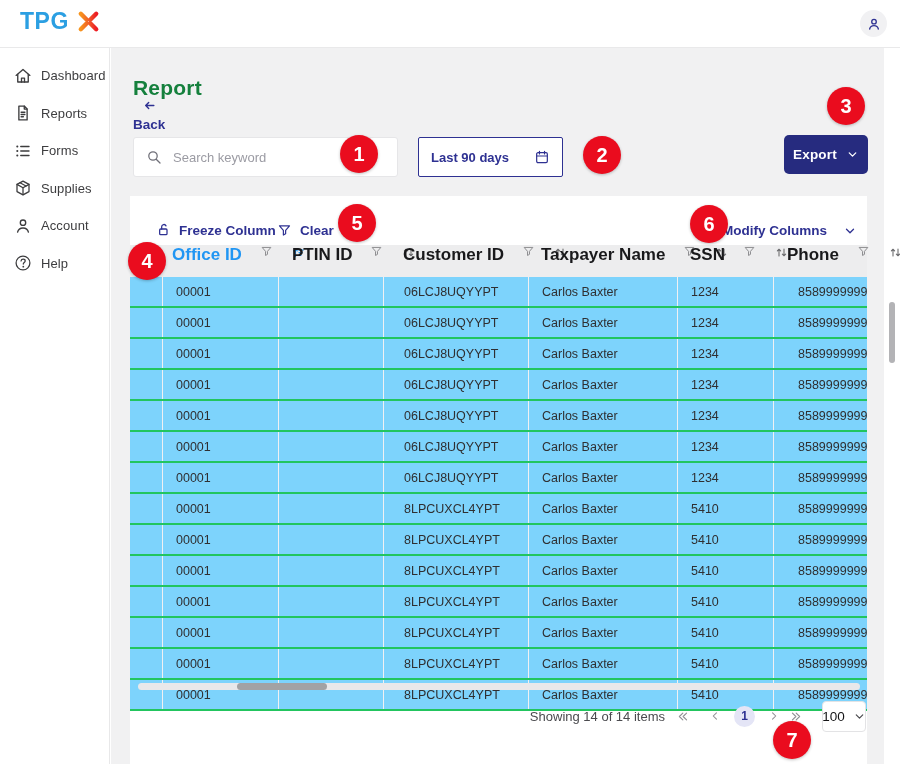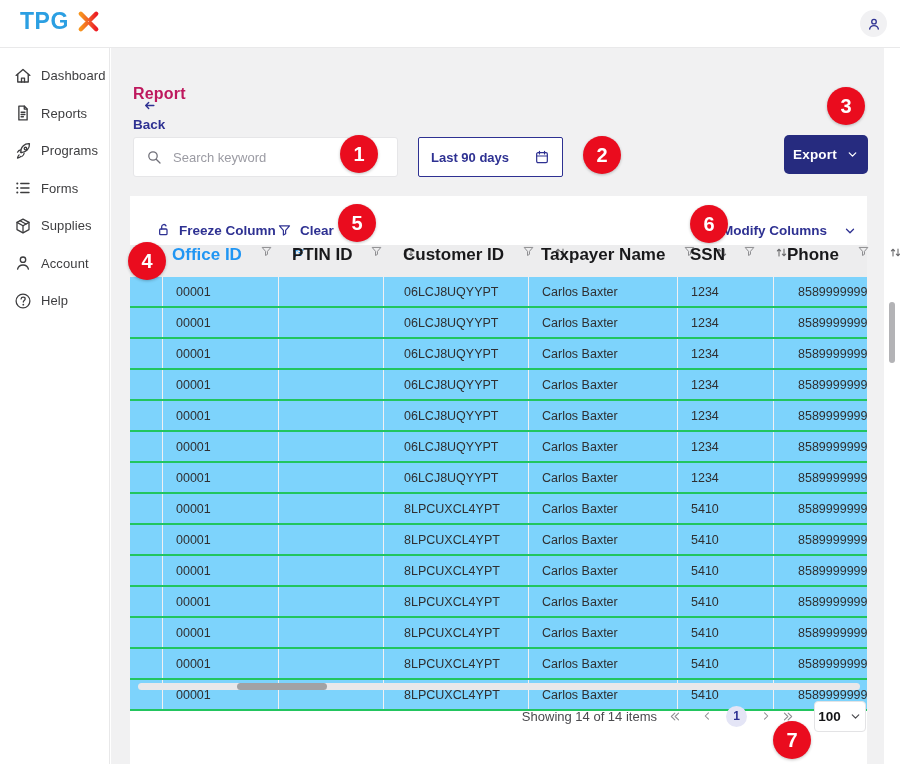--- a/index.html
+++ b/index.html
@@ -16,21 +16,21 @@
   .user-btn{position:absolute;right:13px;top:10px;width:27px;height:27px;border-radius:50%;background:#f1f1f3;display:flex;align-items:center;justify-content:center;cursor:pointer;}
   
   .sidebar{position:absolute;left:0;top:48px;width:110px;height:716px;background:#fff;border-right:1px solid #e8e8e9;z-index:5;padding-top:9px;box-sizing:border-box;}
   .side-item{height:37.5px;display:flex;align-items:center;gap:9px;padding-left:14px;cursor:pointer;}
   .side-item .lbl{font-size:13px;color:#3d3d3f;letter-spacing:.1px;}
   .side-item svg{flex:0 0 auto;}
   
   .main-bg{position:absolute;left:111px;top:48px;width:789px;height:716px;background:#f1f1f2;}
   .vscroll{position:absolute;right:0;top:48px;width:16px;height:716px;background:#fff;}
   .vscroll .thumb{position:absolute;left:5px;top:254px;width:6px;height:61px;background:#b3b3b6;border-radius:3px;}
-  .page-title{position:absolute;left:133px;top:74px;font-size:16px;font-weight:bold;color:#be185d;letter-spacing:.2px;}
+  .page-title{position:absolute;left:133px;top:62px;font-size:21px;font-weight:bold;color:#15803d;letter-spacing:.2px;}
   .back-link{position:absolute;left:133px;top:99px;display:flex;align-items:center;gap:5px;color:#2e3192;font-size:13.5px;font-weight:bold;cursor:pointer;flex-direction:column;}
   .search-box{position:absolute;left:133px;top:137px;width:265px;height:40px;background:#fff;border:1px solid #e6e6e8;border-radius:3px;box-sizing:border-box;display:flex;align-items:center;gap:9px;padding:0 12px;}
   .search-box input{border:0;outline:0;flex:1;font-size:13px;color:#333;font-family:inherit;background:transparent;}
   .search-box input::placeholder{color:#9b9ba3;}
   .date-select{position:absolute;left:418px;top:137px;width:145px;height:40px;background:#fff;border:1.5px solid #2e3192;border-radius:2px;box-sizing:border-box;display:flex;align-items:center;justify-content:space-between;padding:0 12px;color:#2e3192;font-size:13px;font-weight:bold;cursor:pointer;}
   .export-btn{position:absolute;left:784px;top:135px;width:84px;height:39px;background:#262b7f;border:0;border-radius:5px;color:#fff;font-size:13.5px;font-weight:bold;font-family:inherit;display:flex;align-items:center;justify-content:center;gap:9px;cursor:pointer;letter-spacing:.2px;}
   
   .card{position:absolute;left:130px;top:196px;width:737px;height:568px;background:#fff;}
   .card-toolbar{position:absolute;left:0;top:12px;width:737px;height:30px;}
   .tool-link{position:absolute;display:flex;align-items:flex-end;gap:8px;color:#2e3192;font-size:13.5px;font-weight:bold;cursor:pointer;height:30px;}
@@ -59,21 +59,21 @@
   .hscroll .thumb{position:absolute;left:99px;top:0;width:90px;height:7px;background:#a2a2a4;border-radius:4px;cursor:pointer;}
   
   .pager{position:absolute;top:503px;right:1px;height:34px;display:flex;align-items:center;}
   .pager .summary{font-size:13px;color:#4a4a4e;}
   .pgbtn{display:flex;align-items:center;justify-content:center;cursor:pointer;}
   .pg-first{margin-left:10px;}
   .pg-prev{margin-left:18px;}
   .page-pill{margin-left:12px;width:21px;height:21px;border-radius:50%;background:#e4e5f6;color:#2e3192;font-size:12px;font-weight:bold;display:flex;align-items:center;justify-content:center;cursor:pointer;}
   .pg-next{margin-left:12px;}
   .pg-last{margin-left:8px;}
-  .size-select{margin-left:18px;width:52px;height:31px;background:#fff;border:1px solid #e3e3e5;border-radius:4px;box-sizing:border-box;display:flex;align-items:center;justify-content:center;gap:8px;font-size:13.5px;font-weight:bold;color:#141416;cursor:pointer;}
+  .size-select{margin-left:18px;width:44px;height:31px;background:#fff;border:1px solid #e3e3e5;border-radius:4px;box-sizing:border-box;display:flex;align-items:center;justify-content:center;gap:8px;font-size:13.5px;font-weight:normal;color:#141416;cursor:pointer;}
   
   .badge{position:absolute;width:38px;height:38px;border-radius:50%;background:#ea0c1e;color:#fff;font-size:20px;font-weight:bold;display:flex;align-items:center;justify-content:center;z-index:50;box-shadow:0 1px 3px rgba(0,0,0,.25);}
   .b1{left:340px;top:135px;} .b2{left:583px;top:136px;} .b3{left:827px;top:87px;}
   .b4{left:128px;top:242px;} .b5{left:338px;top:204px;} .b6{left:690px;top:205px;}
   .b7{left:773px;top:721px;}
   svg{display:block;}
 </style>
 </head>
 <body>
 
@@ -119,31 +119,20 @@
       <svg width="18" height="18" viewBox="0 0 24 24" fill="none" stroke="#3c3c3e" stroke-width="1.8" stroke-linecap="round" stroke-linejoin="round">
         <path d="M6.5 2.8h7.2l3.8 3.8v14.6H6.5z"></path>
           <path d="M13.7 2.8V6.8h3.8"></path>
           <path d="M9.5 11h5M9.5 14h5M9.5 17h3"></path>
       </svg>
       </span>
     <span class="lbl">Reports</span>
   </div>
   <div class="side-item">
     <span>
-      <svg width="18" height="18" viewBox="0 0 24 24" fill="none" stroke="#3c3c3e" stroke-width="1.7" stroke-linecap="round" stroke-linejoin="round">
-        <path d="M9.6 14.4c-1-3 .1-6.6 2.9-9.4 2.6-2.6 6.1-2.8 8.1-2.7.1 2-.1 5.5-2.7 8.1-2.8 2.8-6.4 3.9-9.4 2.9z"></path>
-        <circle cx="15.3" cy="8.7" r="1.7"></circle>
-        <path d="M6.8 17.2c-1.6 1.6-2.1 4.3-2.1 4.3s2.7-.5 4.3-2.1"></path>
-        <path d="M9 10.5c-1.8.3-3.4 1.4-4.3 3.1M13.5 15c-.3 1.8-1.4 3.4-3.1 4.3"></path>
-      </svg>
-      </span>
-    <span class="lbl">Programs</span>
-  </div>
-  <div class="side-item">
-    <span>
       <svg width="18" height="18" viewBox="0 0 24 24" fill="none" stroke="#3c3c3e" stroke-width="1.8" stroke-linecap="round">
         <path d="M9 6h11M9 12h11M9 18h11"></path>
         <path d="M4.3 6h.2M4.3 12h.2M4.3 18h.2" stroke-width="2.6"></path>
       </svg>
       </span>
     <span class="lbl">Forms</span>
   </div>
   <div class="side-item">
     <span>
       <svg width="18" height="18" viewBox="0 0 24 24" fill="none" stroke="#3c3c3e" stroke-width="1.7" stroke-linejoin="round" stroke-linecap="round">

